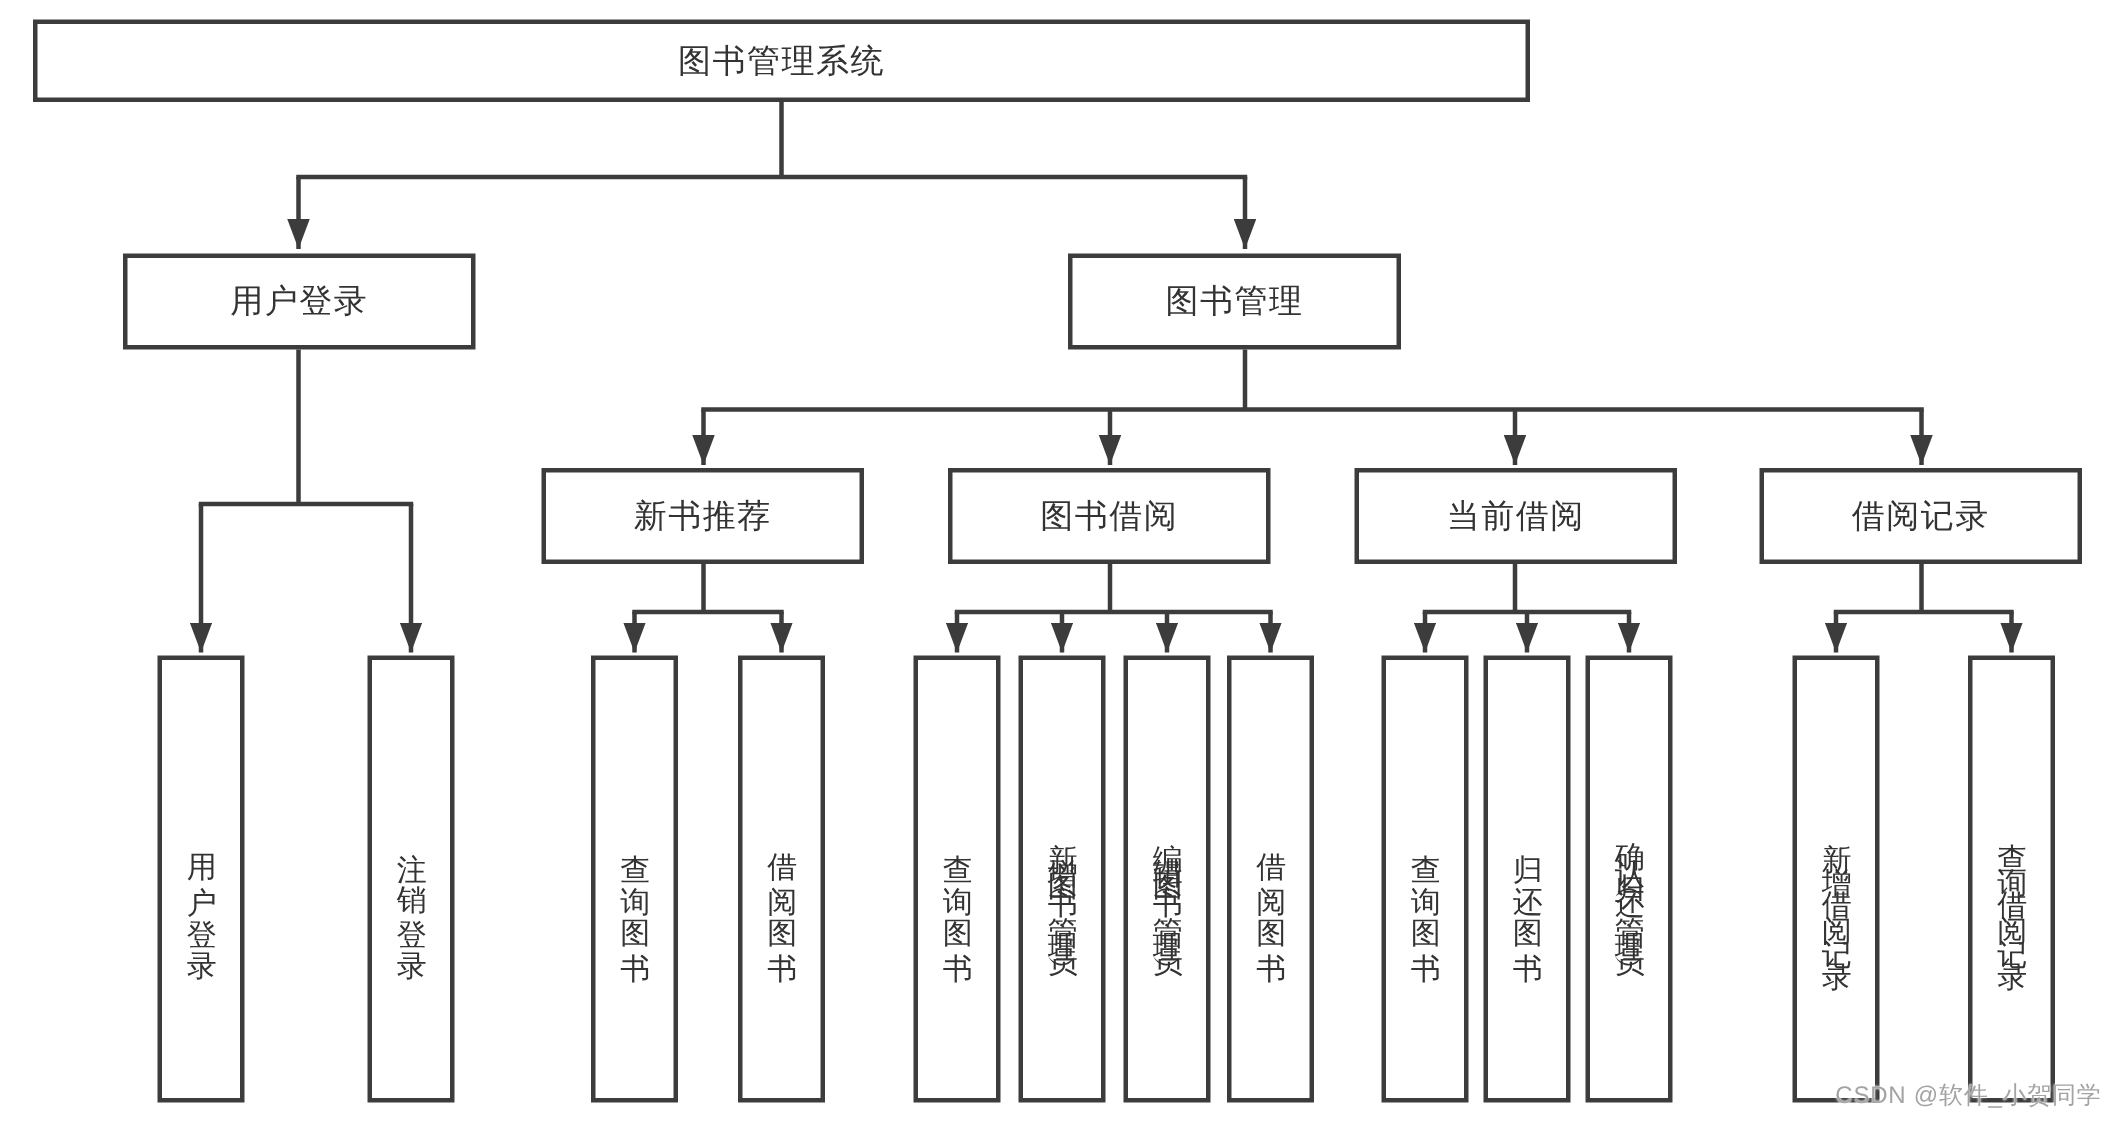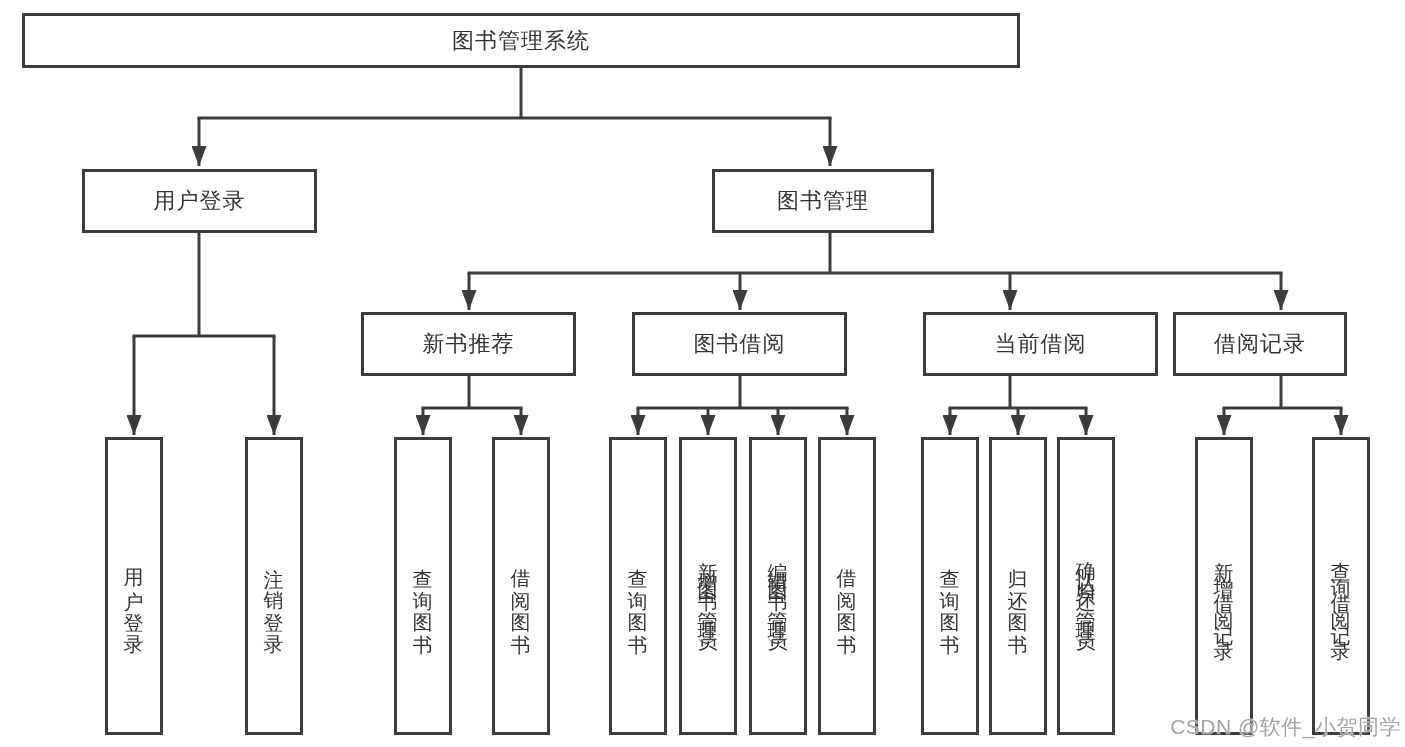--- a/index.html
+++ b/index.html
@@ -33,21 +33,21 @@
     text-orientation:mixed;
     line-height:1;
     white-space:nowrap;
   }
   .v-short .v-label{letter-spacing:22px;margin-top:22px;}
   .v-med   .v-label{letter-spacing:16px;margin-top:16px;}
   .v-long  .v-label{letter-spacing:10px;margin-top:10px;}
   #watermark{
     position:absolute;
     right:4px;bottom:6px;
-    font-size:21px;
+    font-size:16px;
     color:var(--wm);
     letter-spacing:0.5px;
     text-shadow:0 0 2px #ffffff,0 0 1px #ffffff;
     z-index:5;
   }
 </style>
 </head>
 <body>
 
 <div id="canvas">
@@ -104,24 +104,24 @@
   <div class="node h-node" style="left:712px;top:169px;width:222px;height:64px;">
     <span>图书管理</span>
   </div>
 
   <div class="node h-node" style="left:361px;top:312px;width:215px;height:64px;">
     <span>新书推荐</span>
   </div>
   <div class="node h-node" style="left:632px;top:312px;width:215px;height:64px;">
     <span>图书借阅</span>
   </div>
-  <div class="node h-node" style="left:903px;top:312px;width:235px;height:64px;margin-left:20px;">
+  <div class="node h-node" style="left:903px;top:312px;width:215px;height:64px;">
     <span>当前借阅</span>
   </div>
-  <div class="node h-node" style="left:1173px;top:312px;width:174px;height:64px;">
+  <div class="node h-node" style="left:1173px;top:312px;width:215px;height:64px;">
     <span>借阅记录</span>
   </div>
 
   <div class="node v-node v-short" style="left:105px;top:437px;width:58px;height:298px;">
     <span class="v-label">用户登录</span>
   </div>
   <div class="node v-node v-short" style="left:245px;top:437px;width:58px;height:298px;">
     <span class="v-label">注销登录</span>
   </div>
 

